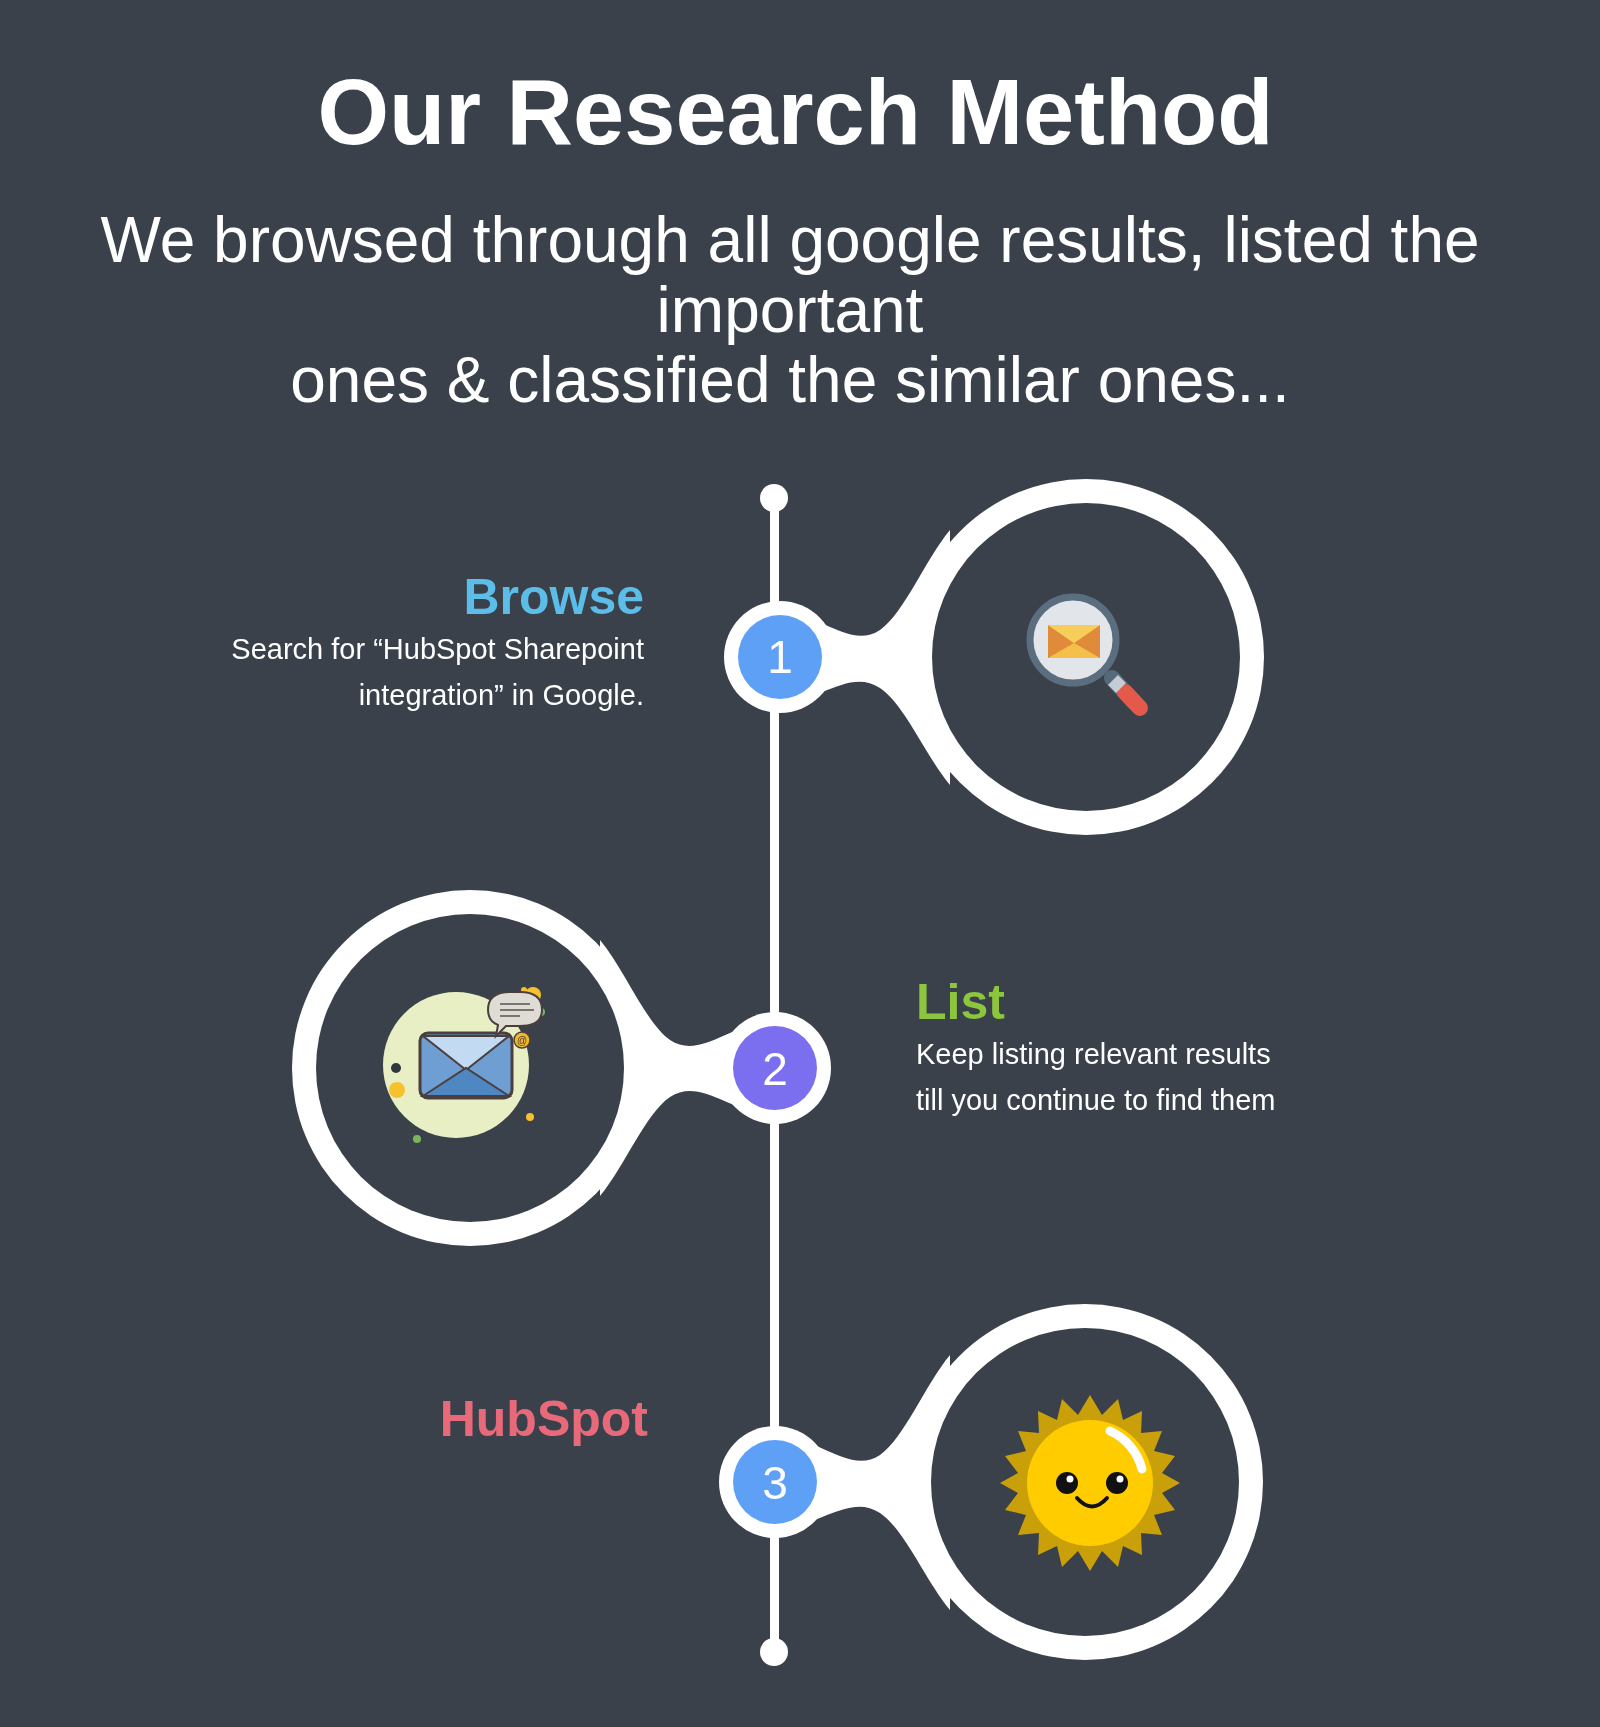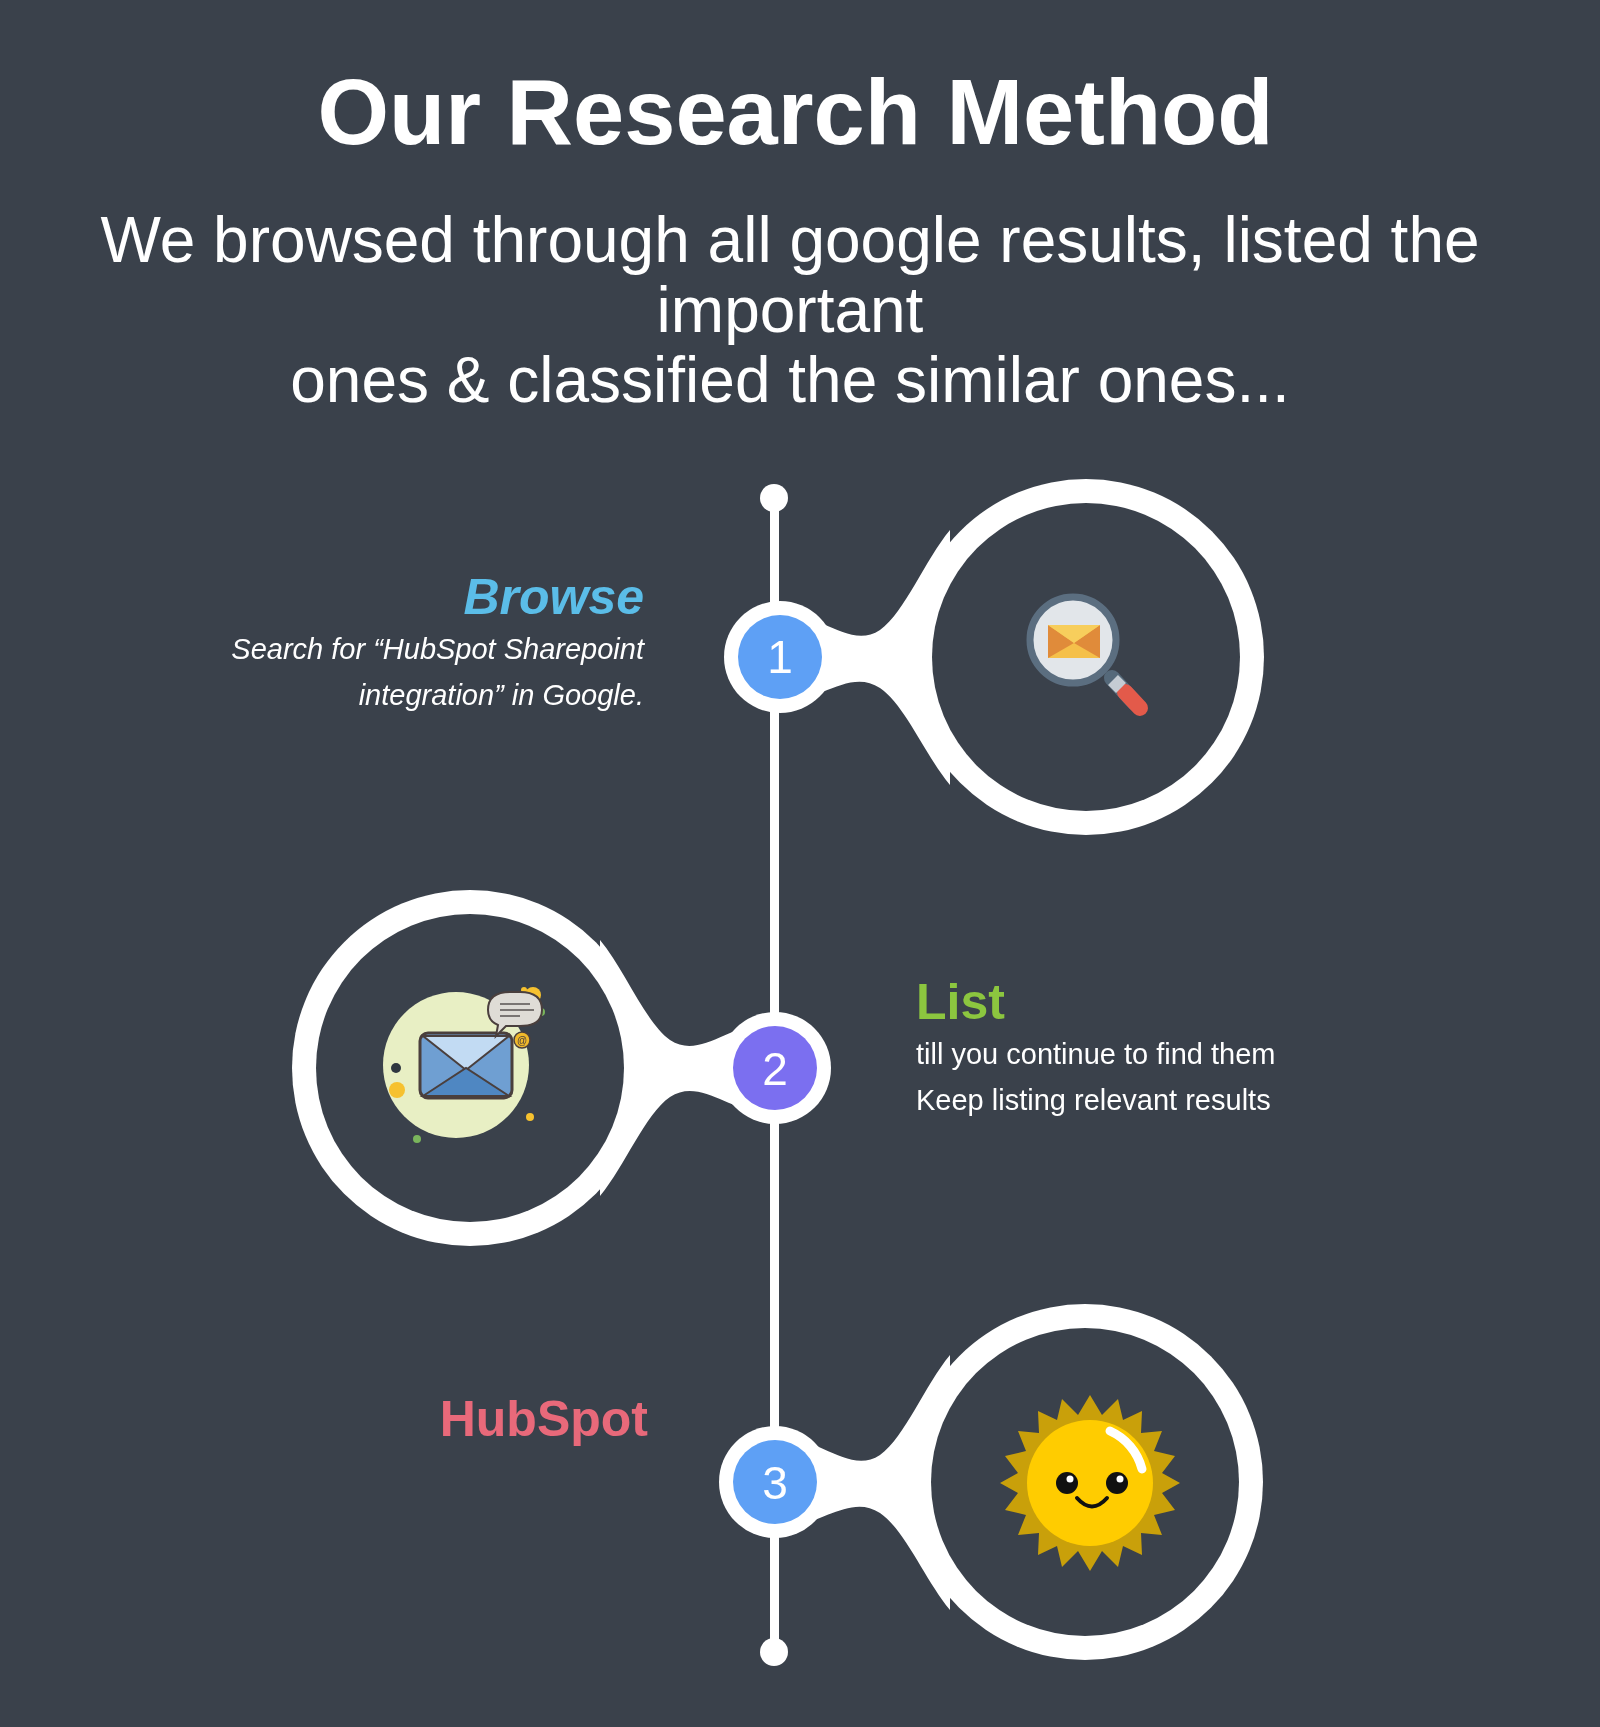--- a/index.html
+++ b/index.html
@@ -118,31 +118,31 @@
       <circle cx="30" cy="-4" r="3.5" fill="#ffffff"></circle>
       <path d="M -13 15 Q 2 32 17 15" stroke="#111111" stroke-width="4" fill="none" stroke-linecap="round"></path>
     </g>
   </g>
 
   <text x="780" y="673" font-size="46" fill="#ffffff" text-anchor="middle" font-family="Liberation Sans, sans-serif">1</text>
   <text x="775" y="1085" font-size="46" fill="#ffffff" text-anchor="middle" font-family="Liberation Sans, sans-serif">2</text>
   <text x="775" y="1499" font-size="46" fill="#ffffff" text-anchor="middle" font-family="Liberation Sans, sans-serif">3</text>
 </svg>
 
-<div class="step-text right-align" style="left:60px; top:568px; width:584px;font-style:italic;">
+<div class="step-text right-align" style="left:60px; top:568px; width:584px;">
   <div class="heading" style="color:#5bbde8;">Browse</div>
   <div class="desc">
     <span>Search for “HubSpot Sharepoint</span>
     <span>integration” in Google.</span>
   </div>
 </div>
 
 <div class="step-text left-align" style="left:916px; top:965px; width:600px;">
   <div class="heading" style="color:#8cc63f;">List</div>
   <div class="desc">
+    <span>Keep listing relevant results</span>
     <span>till you continue to find them</span>
-    <span>Keep listing relevant results</span>
   </div>
 </div>
 
 <div class="step-text right-align" style="left:60px; top:1390px; width:588px;">
   <div class="heading" style="color:#e8697a;">HubSpot</div>
 </div>
 
 </body></html>

